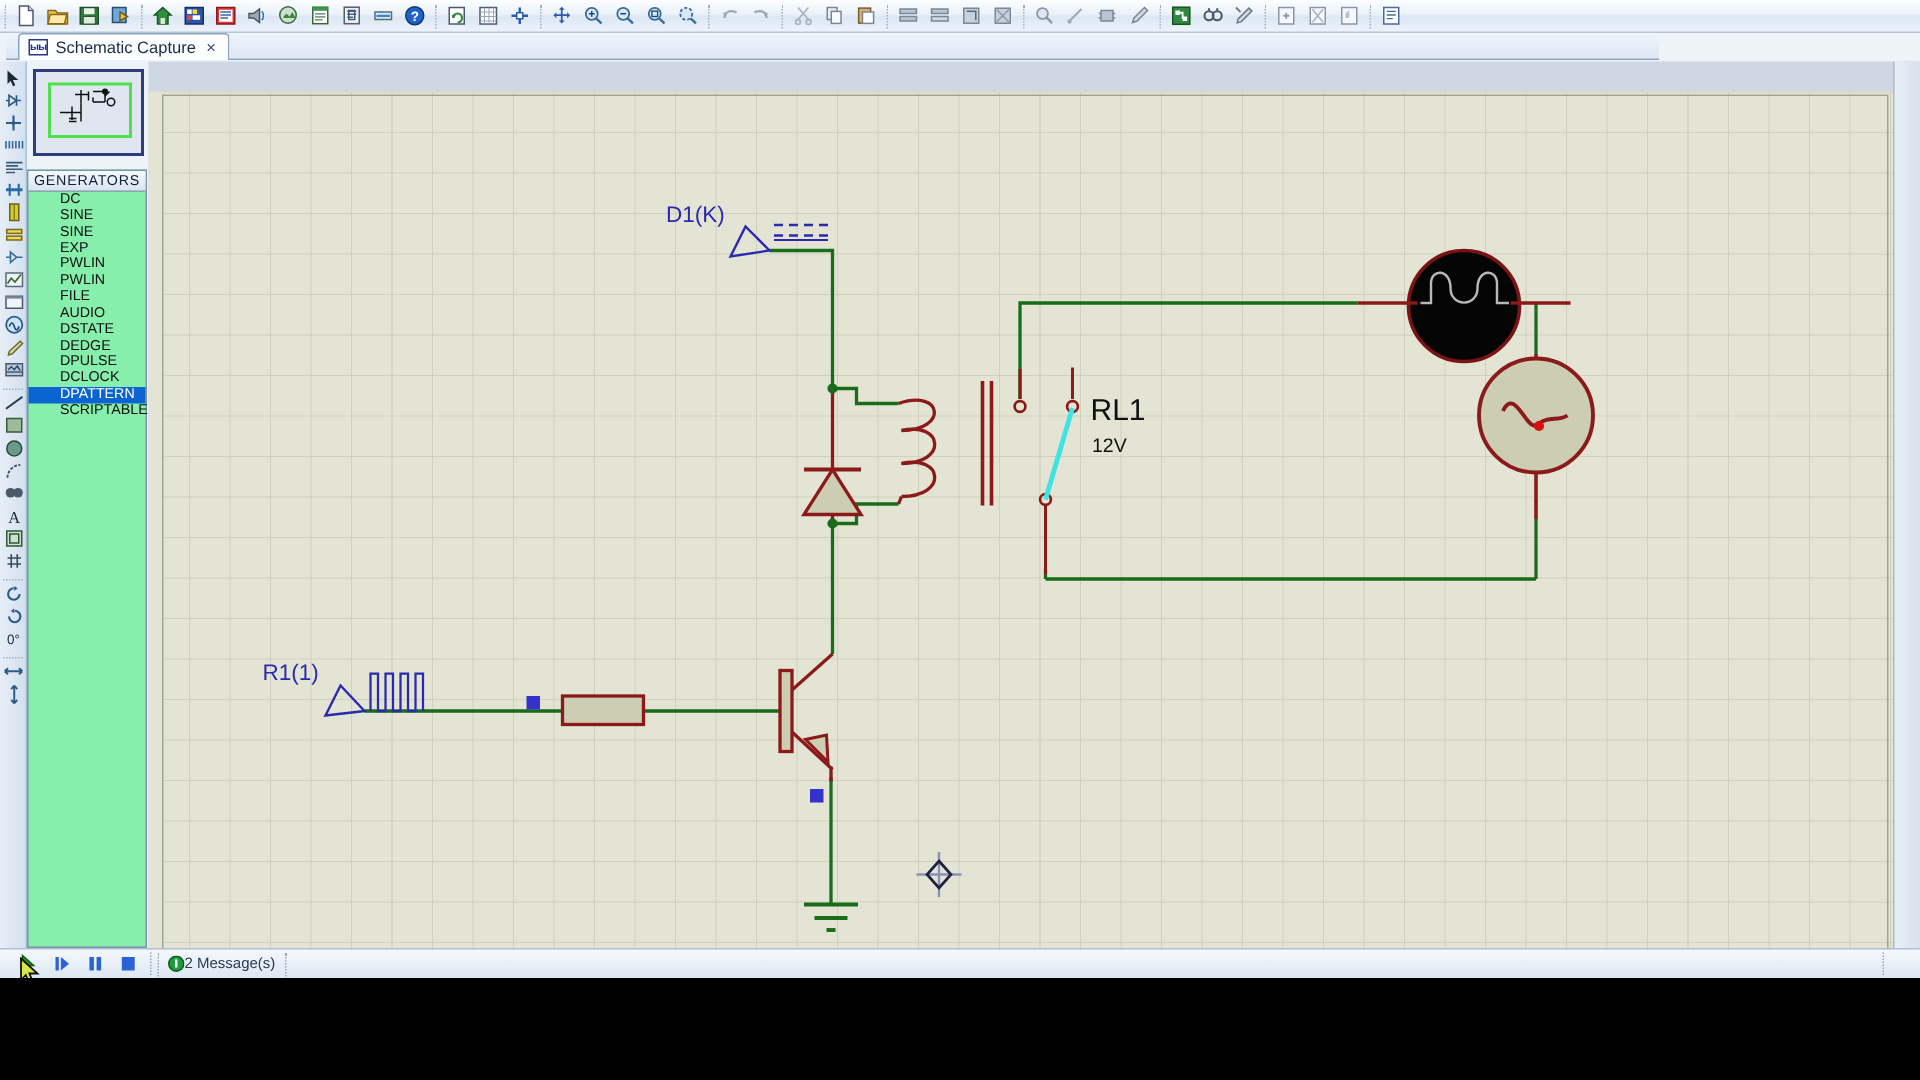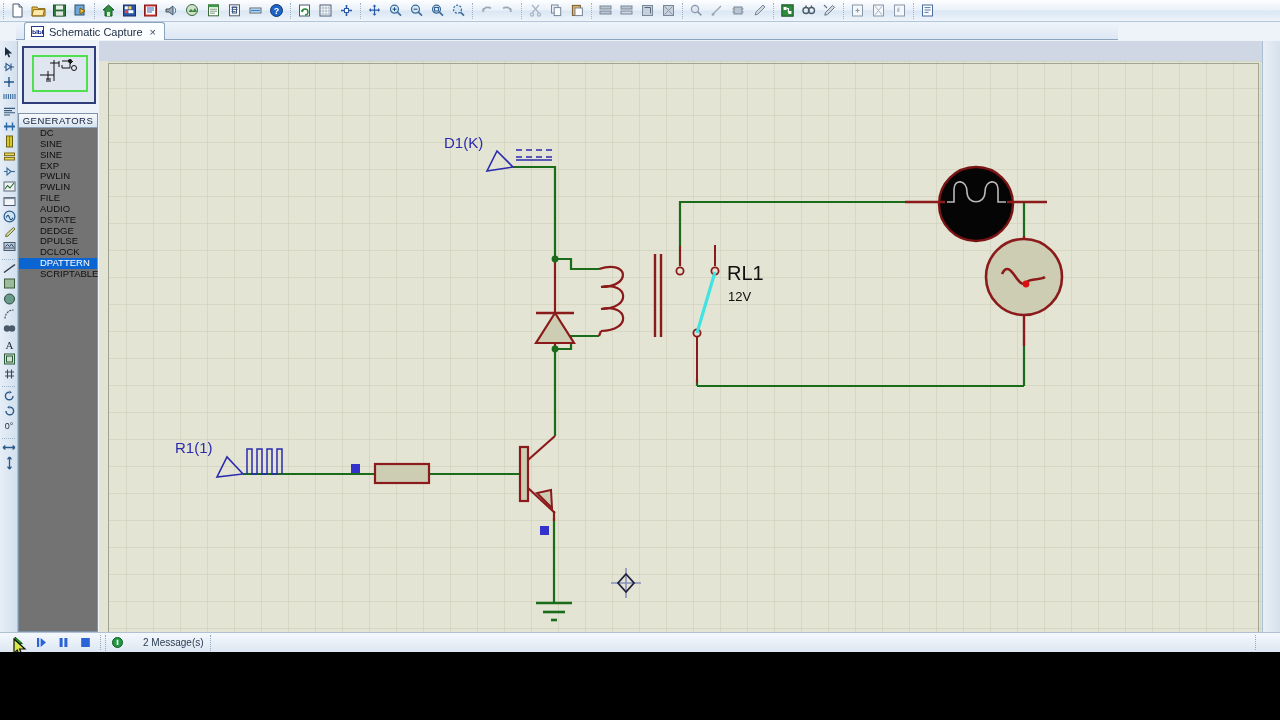--- a/index.html
+++ b/index.html
@@ -31,21 +31,21 @@
   }
   .tb-btn {
     width: 19px; height: 19px; margin: 0 1px;
     display: flex; align-items: center; justify-content: center;
     position: relative;
   }
   .tb-btn svg { display: block; }
 
   
   #tabbar {
-    position: absolute; left: 16px; top: 22px;
+    position: absolute; left: 4px; top: 22px;
     width: 1102px; height: 18px;
     background: linear-gradient(to bottom,#eef4fa,#dde8f4);
     border-bottom: 1px solid #8ca4bd;
   }
   #tab-schematic {
     position: absolute; left: 8px; top: 0px;
     height: 18px; padding: 0 8px 0 6px;
     background: #fbfdff;
     border: 1px solid #8ca4bd; border-bottom: none;
     border-radius: 3px 3px 0 0;
@@ -81,21 +81,21 @@
     background: #dfe6ef; border: 2px solid #2f3e7a;
   }
   #preview-inner {
     position: absolute; left: 8px; top: 7px;
     width: 56px; height: 37px;
     border: 2px solid #4ee04e; background: #dfe6ef;
   }
   #gen-panel {
     position: absolute; left: 18px; top: 113px;
     width: 80px; height: 519px;
-    background: #737373;
+    background: #86efac;
     border: 1px solid #7f93ab;
   }
   #gen-header {
     height: 14px; line-height: 14px;
     background: linear-gradient(to bottom,#f6f9fc,#d9e4f0);
     border-bottom: 1px solid #8da3ba;
     font-size: 9.5px; text-align: center; color: #12203a;
     letter-spacing: .5px;
   }
   .gen-item {
@@ -140,21 +140,21 @@
     border-top: 1px solid #b0c1d5;
     display: flex; align-items: center;
     font-size: 10px; color: #2a3a52;
   }
   .sb-btn {
     width: 22px; height: 18px;
     display: flex; align-items: center; justify-content: center;
   }
   .sb-sep { width: 1px; height: 15px; border-left: 1px dotted #94a8be; margin: 0 4px; }
   .sb-cell {
-    height: 16px; display: flex; align-items: center; gap: 20px;
+    height: 16px; display: flex; align-items: center; gap: 0;
     padding: 0 6px;
     border-left: 1px dotted #94a8be; border-right: 1px dotted #94a8be; justify-content: space-between;
   }
 
   #cursor-arrow { position: absolute; left: 13px; top: 638px; }
   #blackbar { position: absolute; left: 0; top: 652px; width: 1280px; height: 68px; background: #000; }
   .lbl { font-family: "Liberation Sans", sans-serif; }
 </style>
 </head>
 <body>

